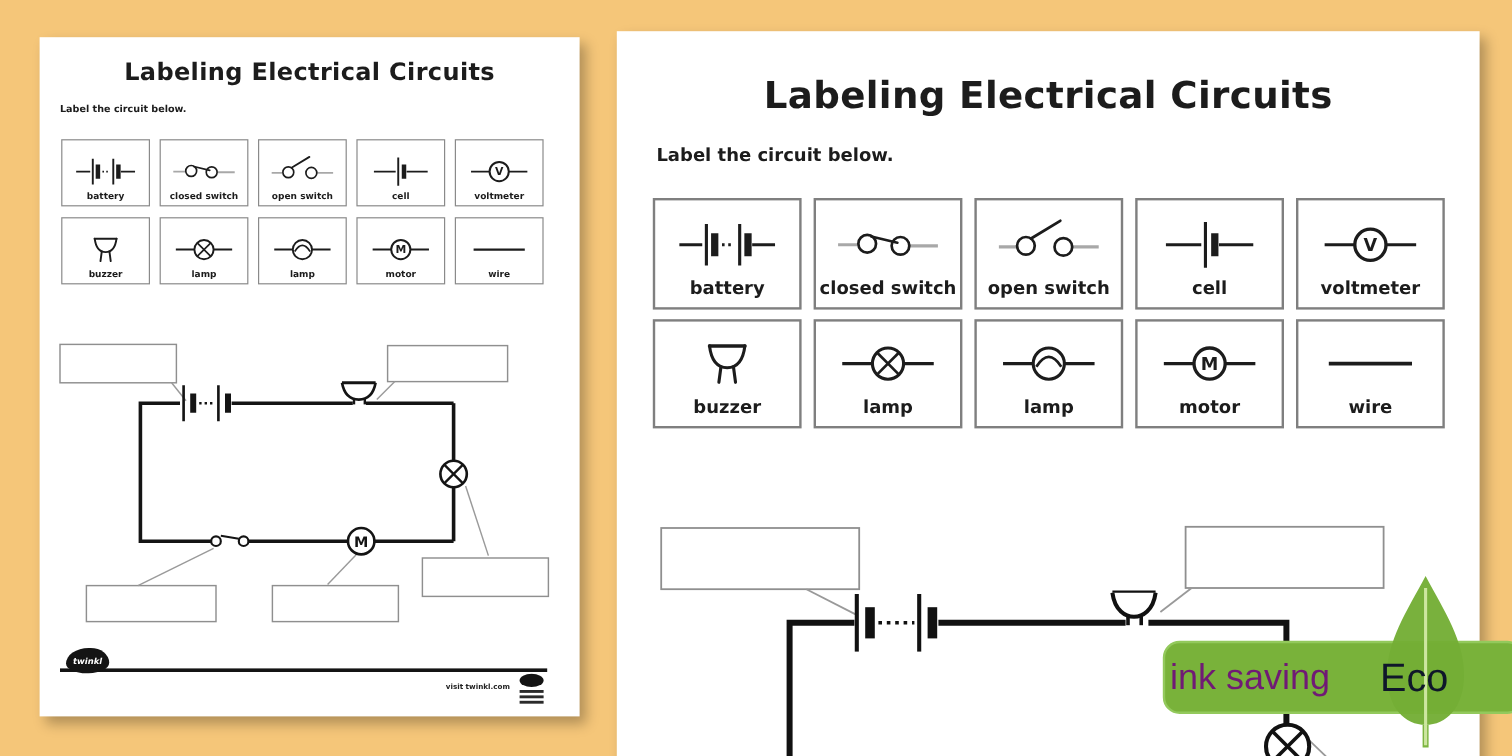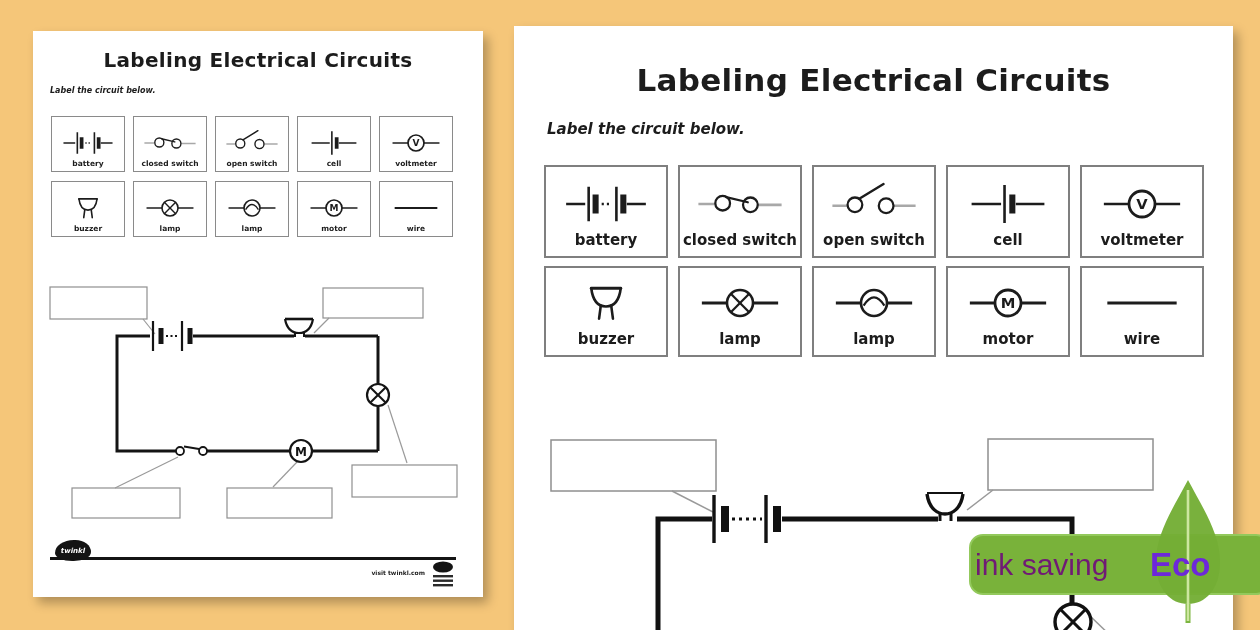--- a/index.html
+++ b/index.html
@@ -14,21 +14,21 @@
     position:absolute; background:#ffffff;
     box-shadow:5px 6px 10px rgba(0,0,0,0.28);
   }
   #page-left  { left:33px;  top:31px; width:450px; height:566px; }
   #page-right { left:514px; top:26px; width:719px; height:620px; }
 
   .ws-title { position:absolute; left:0; right:0; text-align:center; font-weight:bold; letter-spacing:0.3px; }
   #page-left  .ws-title { top:17px; font-size:20px; }
   #page-right .ws-title { top:36px; font-size:31px; }
 
-  .ws-instruction { position:absolute; font-weight:600;font-style:italic; }
+  .ws-instruction { position:absolute; font-weight:600; }
   #page-left  .ws-instruction { left:17px; top:55px; font-size:8px;  font-weight:700; }
   #page-right .ws-instruction { left:33px; top:94px; font-size:15px; }
 
   .sym-grid { position:absolute; display:grid; }
   #page-left  .sym-grid { left:18px; top:85px;  grid-template-columns:repeat(5,74px);  grid-template-rows:56px 56px; column-gap:8px;  row-gap:9px; }
   #page-right .sym-grid { left:30px; top:139px; grid-template-columns:repeat(5,124px); grid-template-rows:93px 91px; column-gap:10px; row-gap:8px; }
 
   .cell { background:#fff; display:flex; flex-direction:column; align-items:center; justify-content:flex-end; }
   #page-left  .cell { border:1px solid #8a8a8a; padding-bottom:4px; }
   #page-right .cell { border:2px solid #7f7f7f; padding-bottom:8px; }
@@ -55,21 +55,21 @@
   
   .eco-badge {
     position:absolute; left:969px; top:534px; width:301px; height:61px;
     background:#79b23a; border:2px solid #93c95c; border-radius:14px;
     display:flex; align-items:center; z-index:5;
   }
   .ink-text { color:#701a75; font-size:30px; margin-left:4px; font-family:"Liberation Sans", sans-serif; }
   .leaf-svg { position:absolute; left:1142px; top:476px; width:92px; height:150px; z-index:6; }
   .eco-text {
     position:absolute; left:1150px; top:546px; z-index:7;
-    color:#6d28d9; font-size:33px; font-weight:bold; font-family:"Liberation Sans", sans-serif;
+    color:#0f172a; font-size:33px; font-weight:normal; font-family:"Liberation Sans", sans-serif;
   }
 </style>
 </head>
 <body>
 
 <svg width="0" height="0" style="position:absolute" aria-hidden="true">
   <defs>
     <symbol id="sym-battery" viewBox="0 0 100 60">
       <g stroke="#1c1c1c" fill="none">
         <line x1="4" y1="30" x2="26" y2="30" stroke-width="3"></line>

